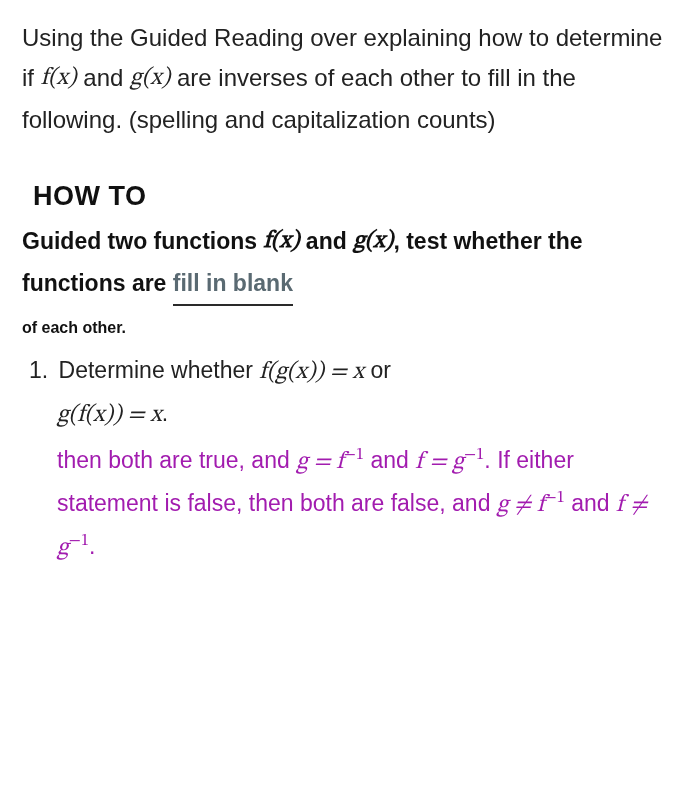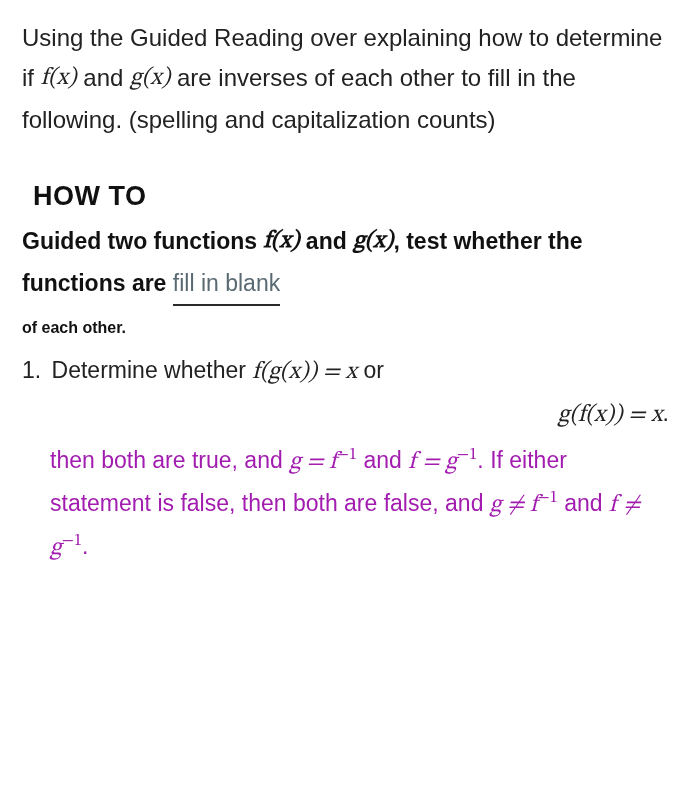--- a/index.html
+++ b/index.html
@@ -32,34 +32,34 @@
       margin-left: 11px;
     }
     .howto-line {
       font-size: 23px;
       font-weight: 700;
       line-height: 1.7;
       color: #111;
     }
     .fill-blank {
       color: #5a6a72;
-      font-weight: 400;
+      font-weight: 700;
       border-bottom: 2px solid #2a2a2a;
       padding-bottom: 1px;
       display: inline-block;
     }
     .of-each {
       font-size: 16px;
       font-weight: 700;
       margin-top: 10px;
       margin-bottom: 10px;
       color: #111;
     }
     .list {
-      margin-left: 0;
+      margin-left: 7px;
     }
     .list-item {
       font-size: 23px;
       line-height: 1.75;
       color: #222;
       margin-bottom: 4px;
     }
     .list-num {
       display: inline;
       margin-right: 4px;
@@ -69,21 +69,20 @@
       font-style: italic;
       font-size: 24px;
     }
     .sup {
       font-size: 0.7em;
       vertical-align: super;
       font-style: normal;
     }
     .sub-indent {
       margin-left: 28px;
-      text-align: right;
     }
     .body-text {
       font-size: 23px;
       line-height: 1.75;
       color: #a21caf;
       margin-left: 28px;
     }
     .fx {
       position: relative;
       top: -2px;

